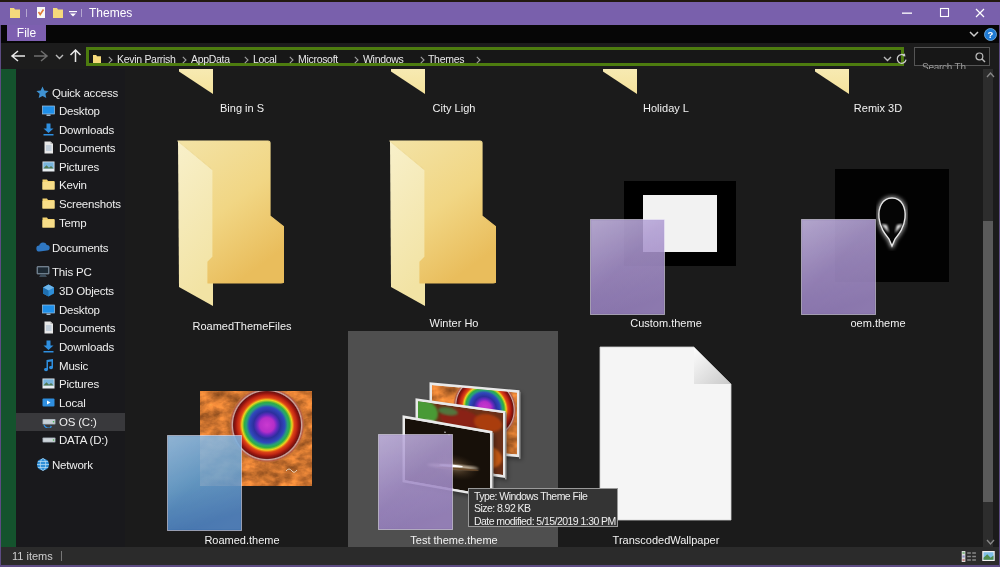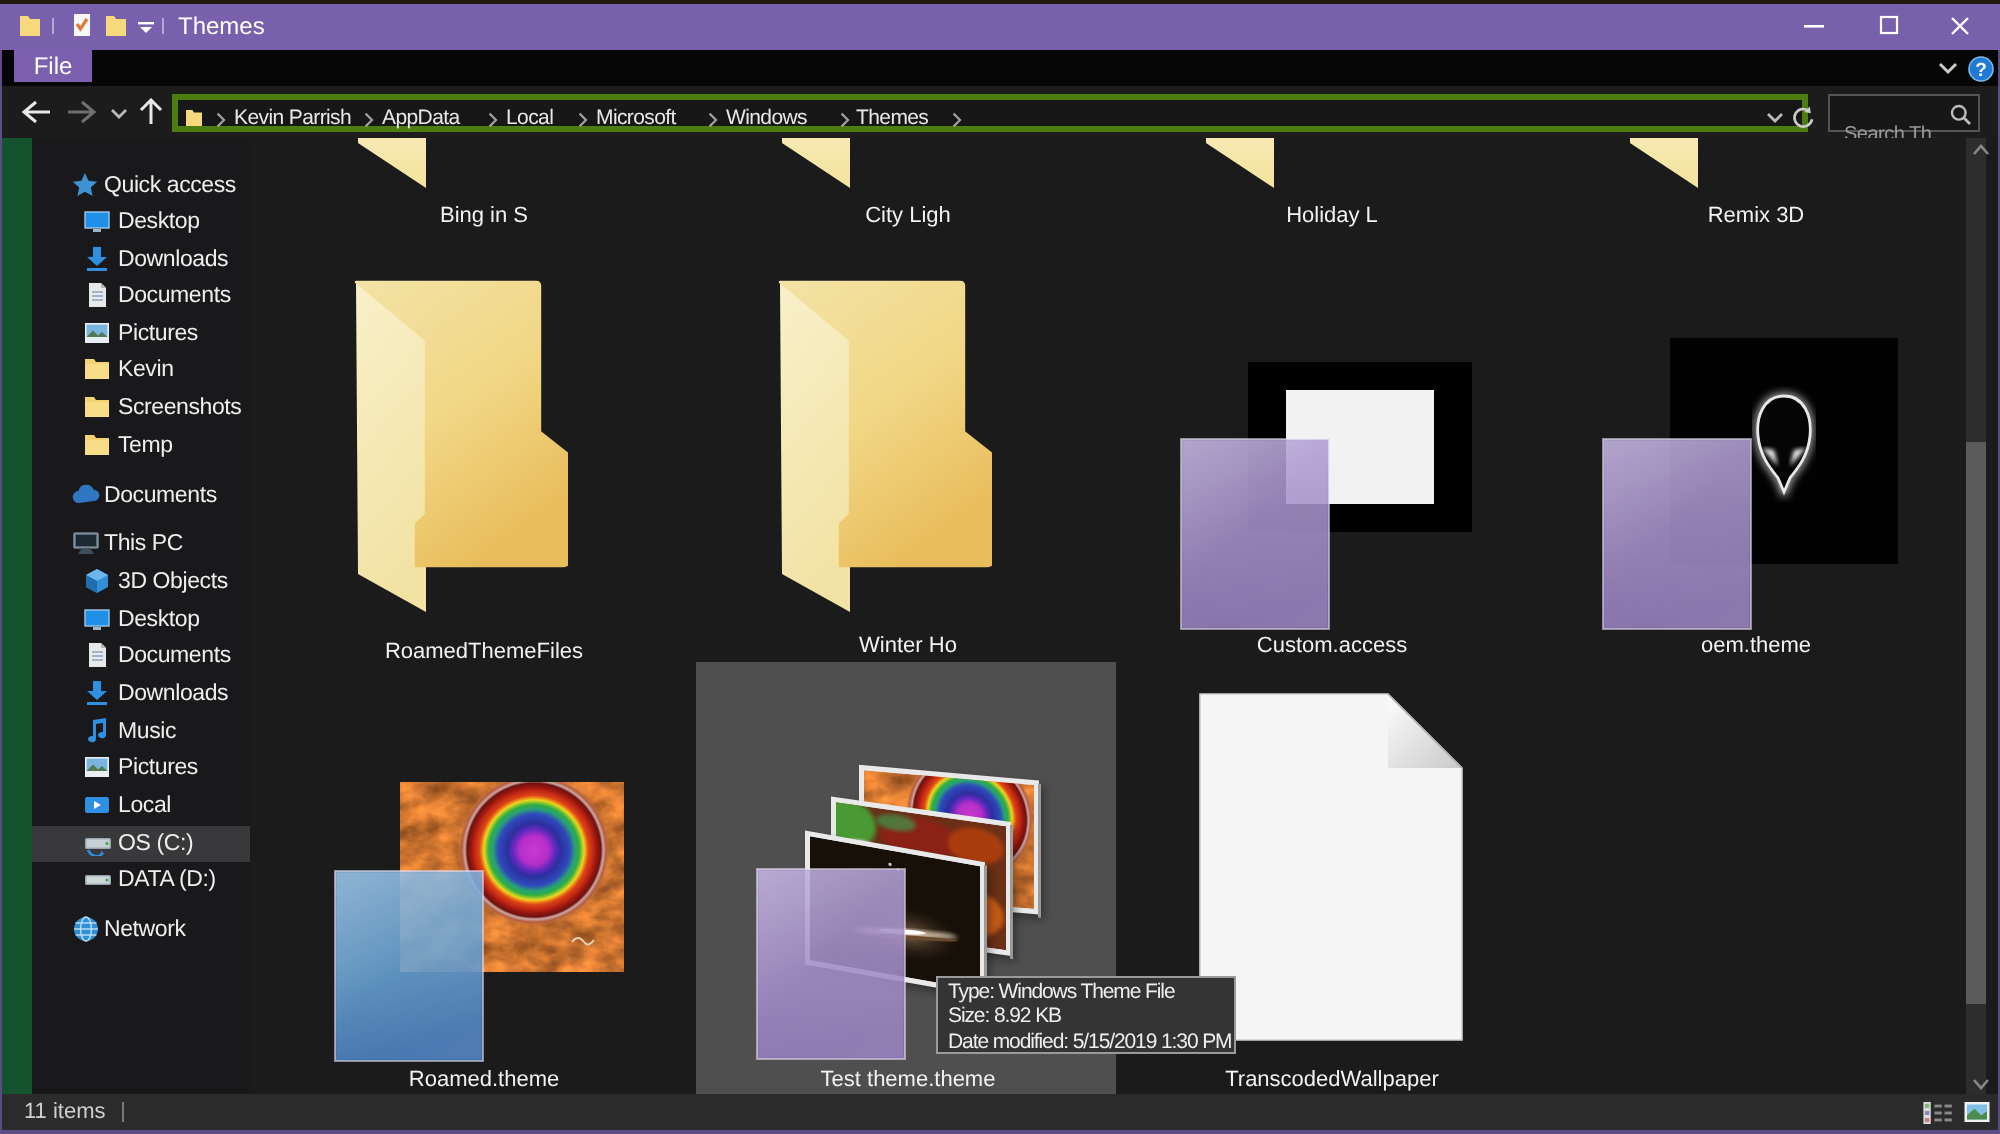--- a/index.html
+++ b/index.html
@@ -450,21 +450,21 @@
  <path d="M-11,3 L-3,12 L-5,4 Z" fill="#f0f0f0" filter="url(#blur1)"></path>
  <path d="M11,3 L3,12 L5,4 Z" fill="#f0f0f0" filter="url(#blur1)"></path>
 </g>
 </svg>
 <svg class="abs" style="left:801px;top:219px" width="75" height="96" viewBox="0 0 75 96">
 <rect x="0.5" y="0.5" width="74" height="95" fill="url(#gpurple)" opacity="0.88" stroke="rgba(235,230,248,0.65)" stroke-width="1"></rect>
 <rect x="1.5" y="1.5" width="72" height="93" fill="url(#gsheen)"></rect>
 </svg>
 <div class="label" style="left:152px;top:320px">RoamedThemeFiles</div>
 <div class="label" style="left:364px;top:317px">Winter Ho</div>
-<div class="label" style="left:576px;top:317px">Custom.access</div>
+<div class="label" style="left:576px;top:317px">Custom.theme</div>
 <div class="label" style="left:788px;top:317px">oem.theme</div>
 <div class="abs" id="seltile2" style="left:348px;top:331px;width:210px;height:216px;background:#4f4f4f"></div>
 <svg class="abs" style="left:200px;top:391px" width="112" height="95" viewBox="0 0 112 95">
 <rect width="112" height="95" fill="url(#gmars)" filter="url(#marstex)"></rect>
 <ellipse cx="67" cy="34" rx="38" ry="38" fill="url(#grain)"></ellipse>
 <path d="M86,80 q3,-4 6,0 q2,3 5,-1" stroke="#f0e8d8" stroke-width="1" fill="none" opacity="0.8"></path>
 </svg>
 <svg class="abs" style="left:167px;top:435px" width="75" height="96" viewBox="0 0 75 96">
 <rect x="0.5" y="0.5" width="74" height="95" fill="url(#gblue)" opacity="0.88" stroke="rgba(235,230,248,0.65)" stroke-width="1"></rect>
 <rect x="1.5" y="1.5" width="72" height="93" fill="url(#gsheen)"></rect>

